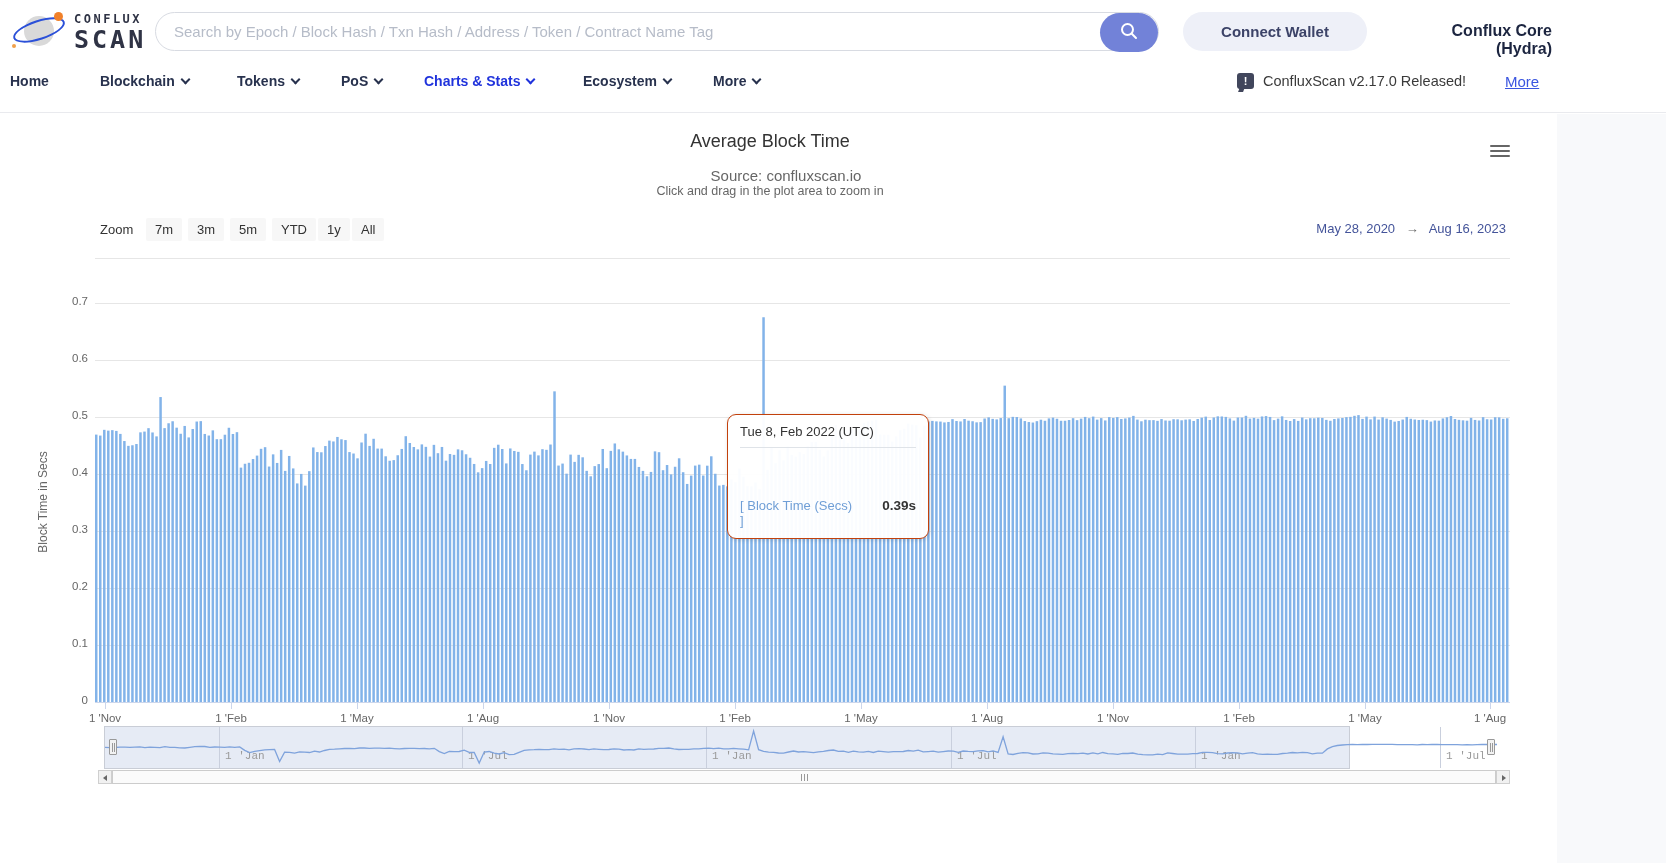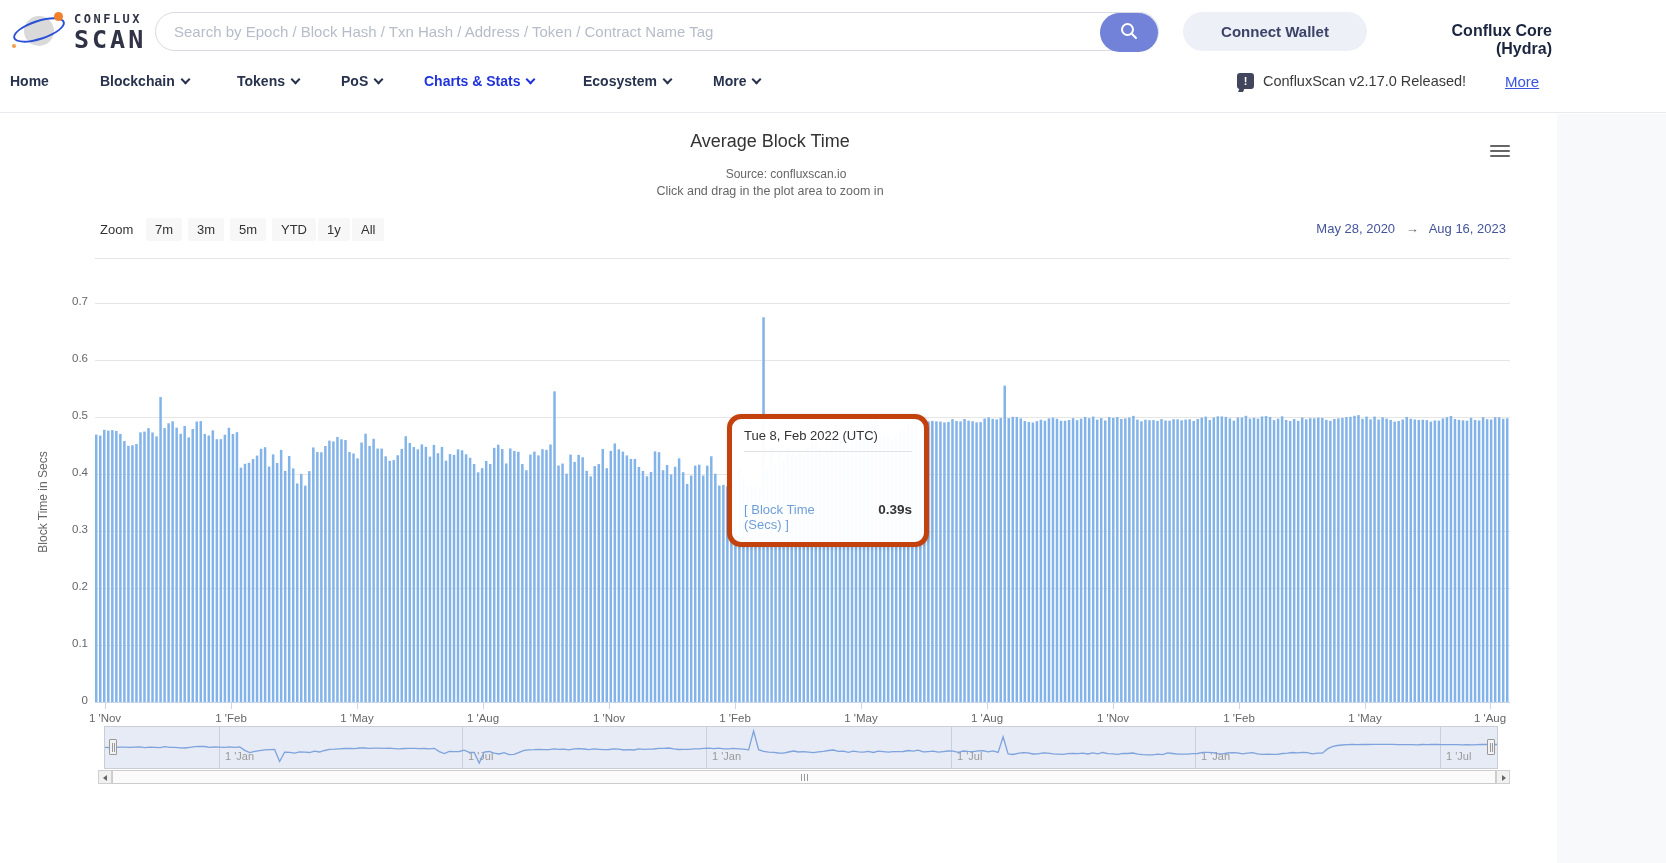--- a/index.html
+++ b/index.html
@@ -28,47 +28,47 @@
   .caret { display:inline-block; width:7px; height:7px; border-right:2px solid currentColor; border-bottom:2px solid currentColor; transform:rotate(45deg); margin-left:7px; vertical-align:3px; }
   .announce { position:absolute; top:11px; left:1237px; display:flex; align-items:center; gap:9px; }
   .announce-icon { width:17px; height:16px; background:#41465c; border-radius:3px; color:#fff; font-size:11px; font-weight:bold; text-align:center; line-height:16px; position:relative; }
   .announce-icon:after { content:""; position:absolute; left:2px; bottom:-3px; width:5px; height:5px; background:#41465c; transform:skewX(-20deg); }
   .announce-text { font-size:14.5px; color:#3a3a3a; }
   .more-link { position:absolute; top:11px; left:1505px; font-size:15px; color:#3a55e0; text-decoration:underline; cursor:pointer; }
   
   .gutter { position:absolute; left:1557px; top:114px; width:109px; height:749px; background:#f8f9fb; }
   
   .chart-title { position:absolute; left:0; top:131px; width:1540px; text-align:center; font-size:18px; color:#333; }
-  .chart-sub1 { position:absolute; left:0; top:167px; width:1540px; text-align:center; font-size:12px; color:#666;padding-left:32px; }
+  .chart-sub1 { position:absolute; left:0; top:167px; width:1540px; text-align:center; font-size:15px; color:#666;padding-left:32px; }
   .chart-sub2 { position:absolute; left:0; top:184px; width:1540px; text-align:center; font-size:12.5px; color:#666; }
   .burger { position:absolute; left:1488px; top:140px; width:24px; height:20px; cursor:pointer; padding:2px; }
   .burger span { display:block; width:20px; height:2.5px; background:#666; margin:2.5px 0; border-radius:1px; }
   
   .zoom-label { position:absolute; left:100px; top:222px; font-size:13px; color:#333; }
   .zoom-btn { position:absolute; top:218px; background:#f7f7f7; border:none; border-radius:2px; font-size:13px; color:#333; padding:4px 9px; cursor:pointer; font-family:"Liberation Sans", sans-serif; }
   .range-dates { position:absolute; left:1290px; top:221px; width:216px; text-align:right; font-size:13px; color:#44549a; }
   .range-dates .sep { color:#666; margin:0 7px; }
   .range-date { cursor:pointer; }
   
   .gridline { position:absolute; left:95px; width:1415px; height:1px; background:#e6e6e6; }
   .axisline-y0 { position:absolute; left:95px; top:702px; width:1415px; height:1px; background:#ccd6eb; }
   .ylab { position:absolute; left:20px; width:68px; text-align:right; font-size:11.5px; color:#666; }
   .yaxis-title { position:absolute; left:-27px; top:495px; width:140px; text-align:center; font-size:12px; color:#666; transform:rotate(-90deg); transform-origin:center; }
   .xtick { position:absolute; top:703px; width:1px; height:6px; background:#ccd6eb; }
   .xlab { position:absolute; top:712px; font-size:11.5px; color:#666; transform:translateX(-50%); white-space:nowrap; }
   #bars-svg { position:absolute; left:95px; top:258px; }
   
-  .tooltip { position:absolute; left:727px; top:414px; width:202px; background:rgba(255,255,255,0.96); border:5px solid #c2410c; border-radius:14px; box-shadow:1px 1px 4px rgba(0,0,0,0.15); padding:9px 12px 10px; z-index:5; }
+  .tooltip { position:absolute; left:727px; top:414px; width:202px; background:rgba(255,255,255,0.96); border:1px solid #c2410c; border-radius:9px; box-shadow:1px 1px 4px rgba(0,0,0,0.15); padding:9px 12px 10px; z-index:5; }
   .tooltip-title { font-size:13px; color:#333; }
   .tooltip-hr { border:none; border-top:1px solid #dfe3e8; margin:8px 0 7px; }
   .tooltip-row { display:flex; align-items:baseline; }
   .tooltip-series { font-size:13px; color:#6f9ed6;margin-top:43px; }
   .tooltip-value { font-size:13.5px; font-weight:bold; color:#333; margin-left:24px; }
   
-  .navigator { position:absolute; left:105px; top:727px; width:1392px; height:41px; background:rgba(102,133,194,0.16); outline:1px solid #c9cdd6; }
+  .navigator { position:absolute; left:105px; top:727px; width:1244px; height:41px; background:rgba(102,133,194,0.16); outline:1px solid #c9cdd6;font-family:Liberation Mono, monospace; }
   .nav-grid { position:absolute; top:0; width:1px; height:41px; background:#c9cfdd; }
   .nav-lab { position:absolute; top:23px; font-size:11px; color:#999; white-space:nowrap; }
   #nav-svg { position:absolute; left:0; top:0; }
   .handle { position:absolute; top:12px; width:8px; height:16px; background:#f2f2f2; border:1px solid #999; border-radius:1px; cursor:ew-resize; z-index:6; display:flex; justify-content:center; gap:1px; align-items:center; }
   .handle i { display:block; width:1px; height:9px; background:#999; }
   
   .sb-track { position:absolute; left:112px; top:770px; width:1384px; height:14px; background:#f2f2f2; border:1px solid #f1f1f1; }
   .sb-thumb { position:absolute; left:112px; top:770px; width:1384px; height:14px; background:#fbfbfb; border:1px solid #cccccc; cursor:grab; display:flex; align-items:center; justify-content:center; gap:2px; }
   .sb-thumb i { display:block; width:1px; height:7px; background:#999; }
   .sb-btn { position:absolute; top:770px; width:14px; height:14px; background:#f1f1f1; border:1px solid #cfcfcf; cursor:pointer; }

